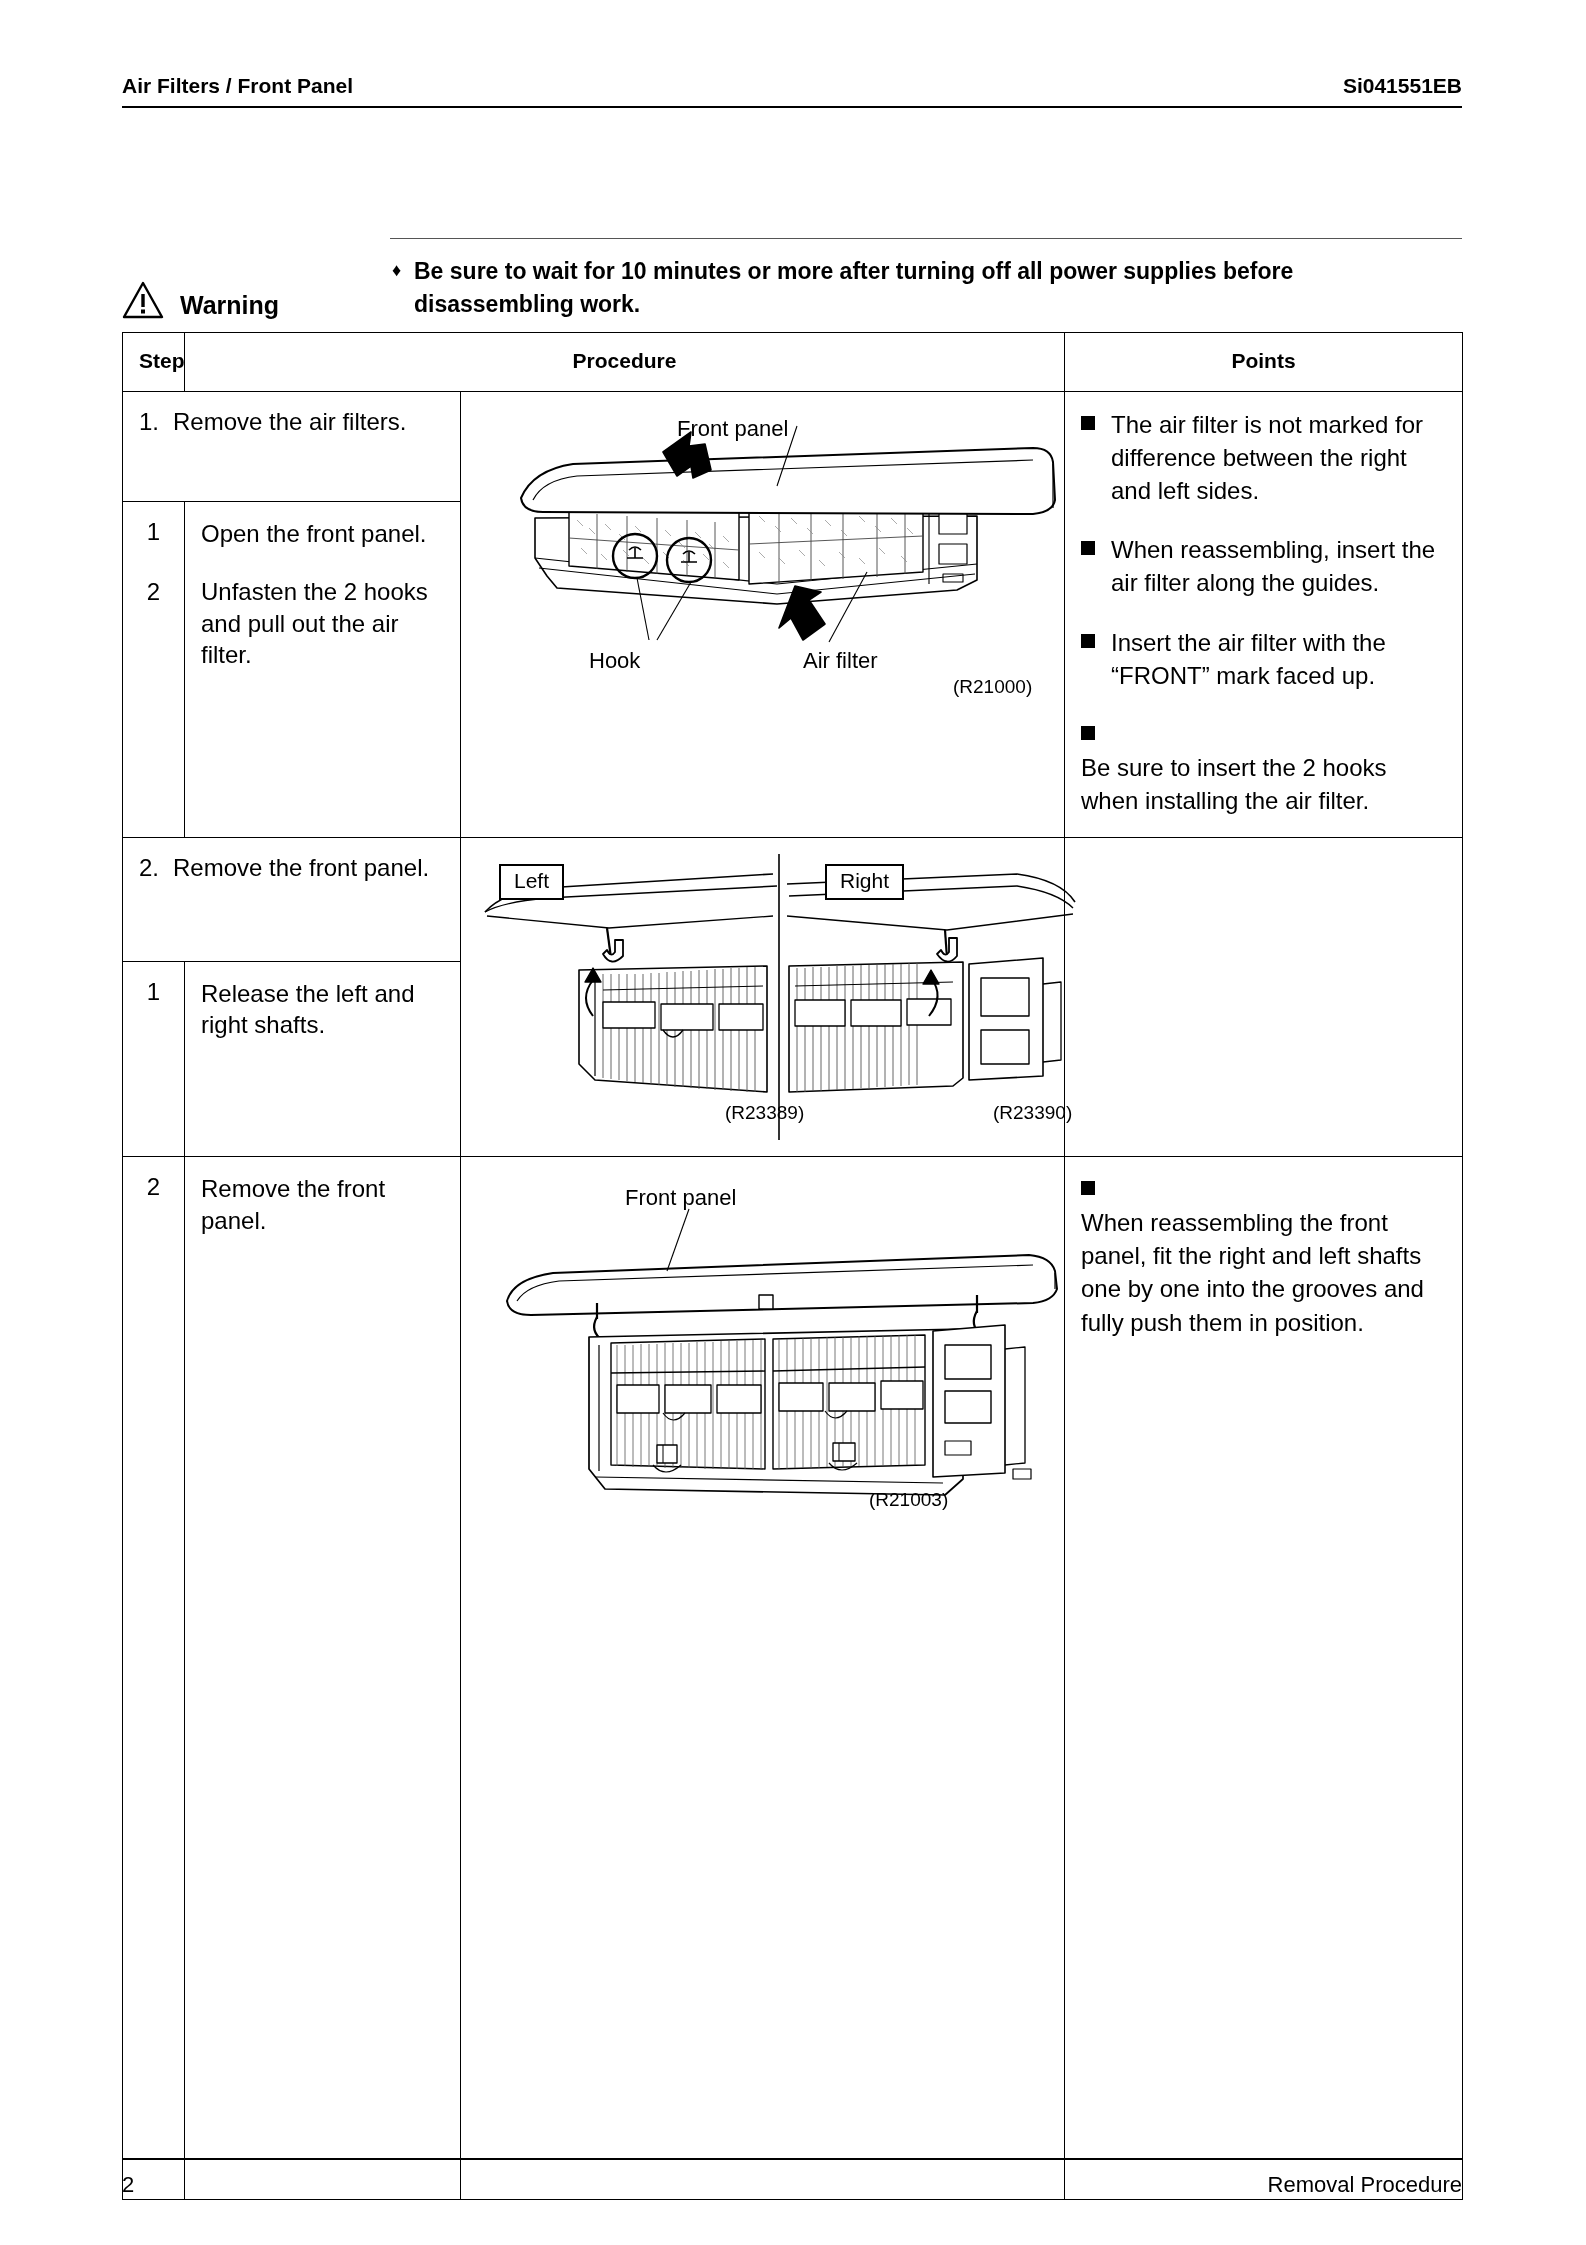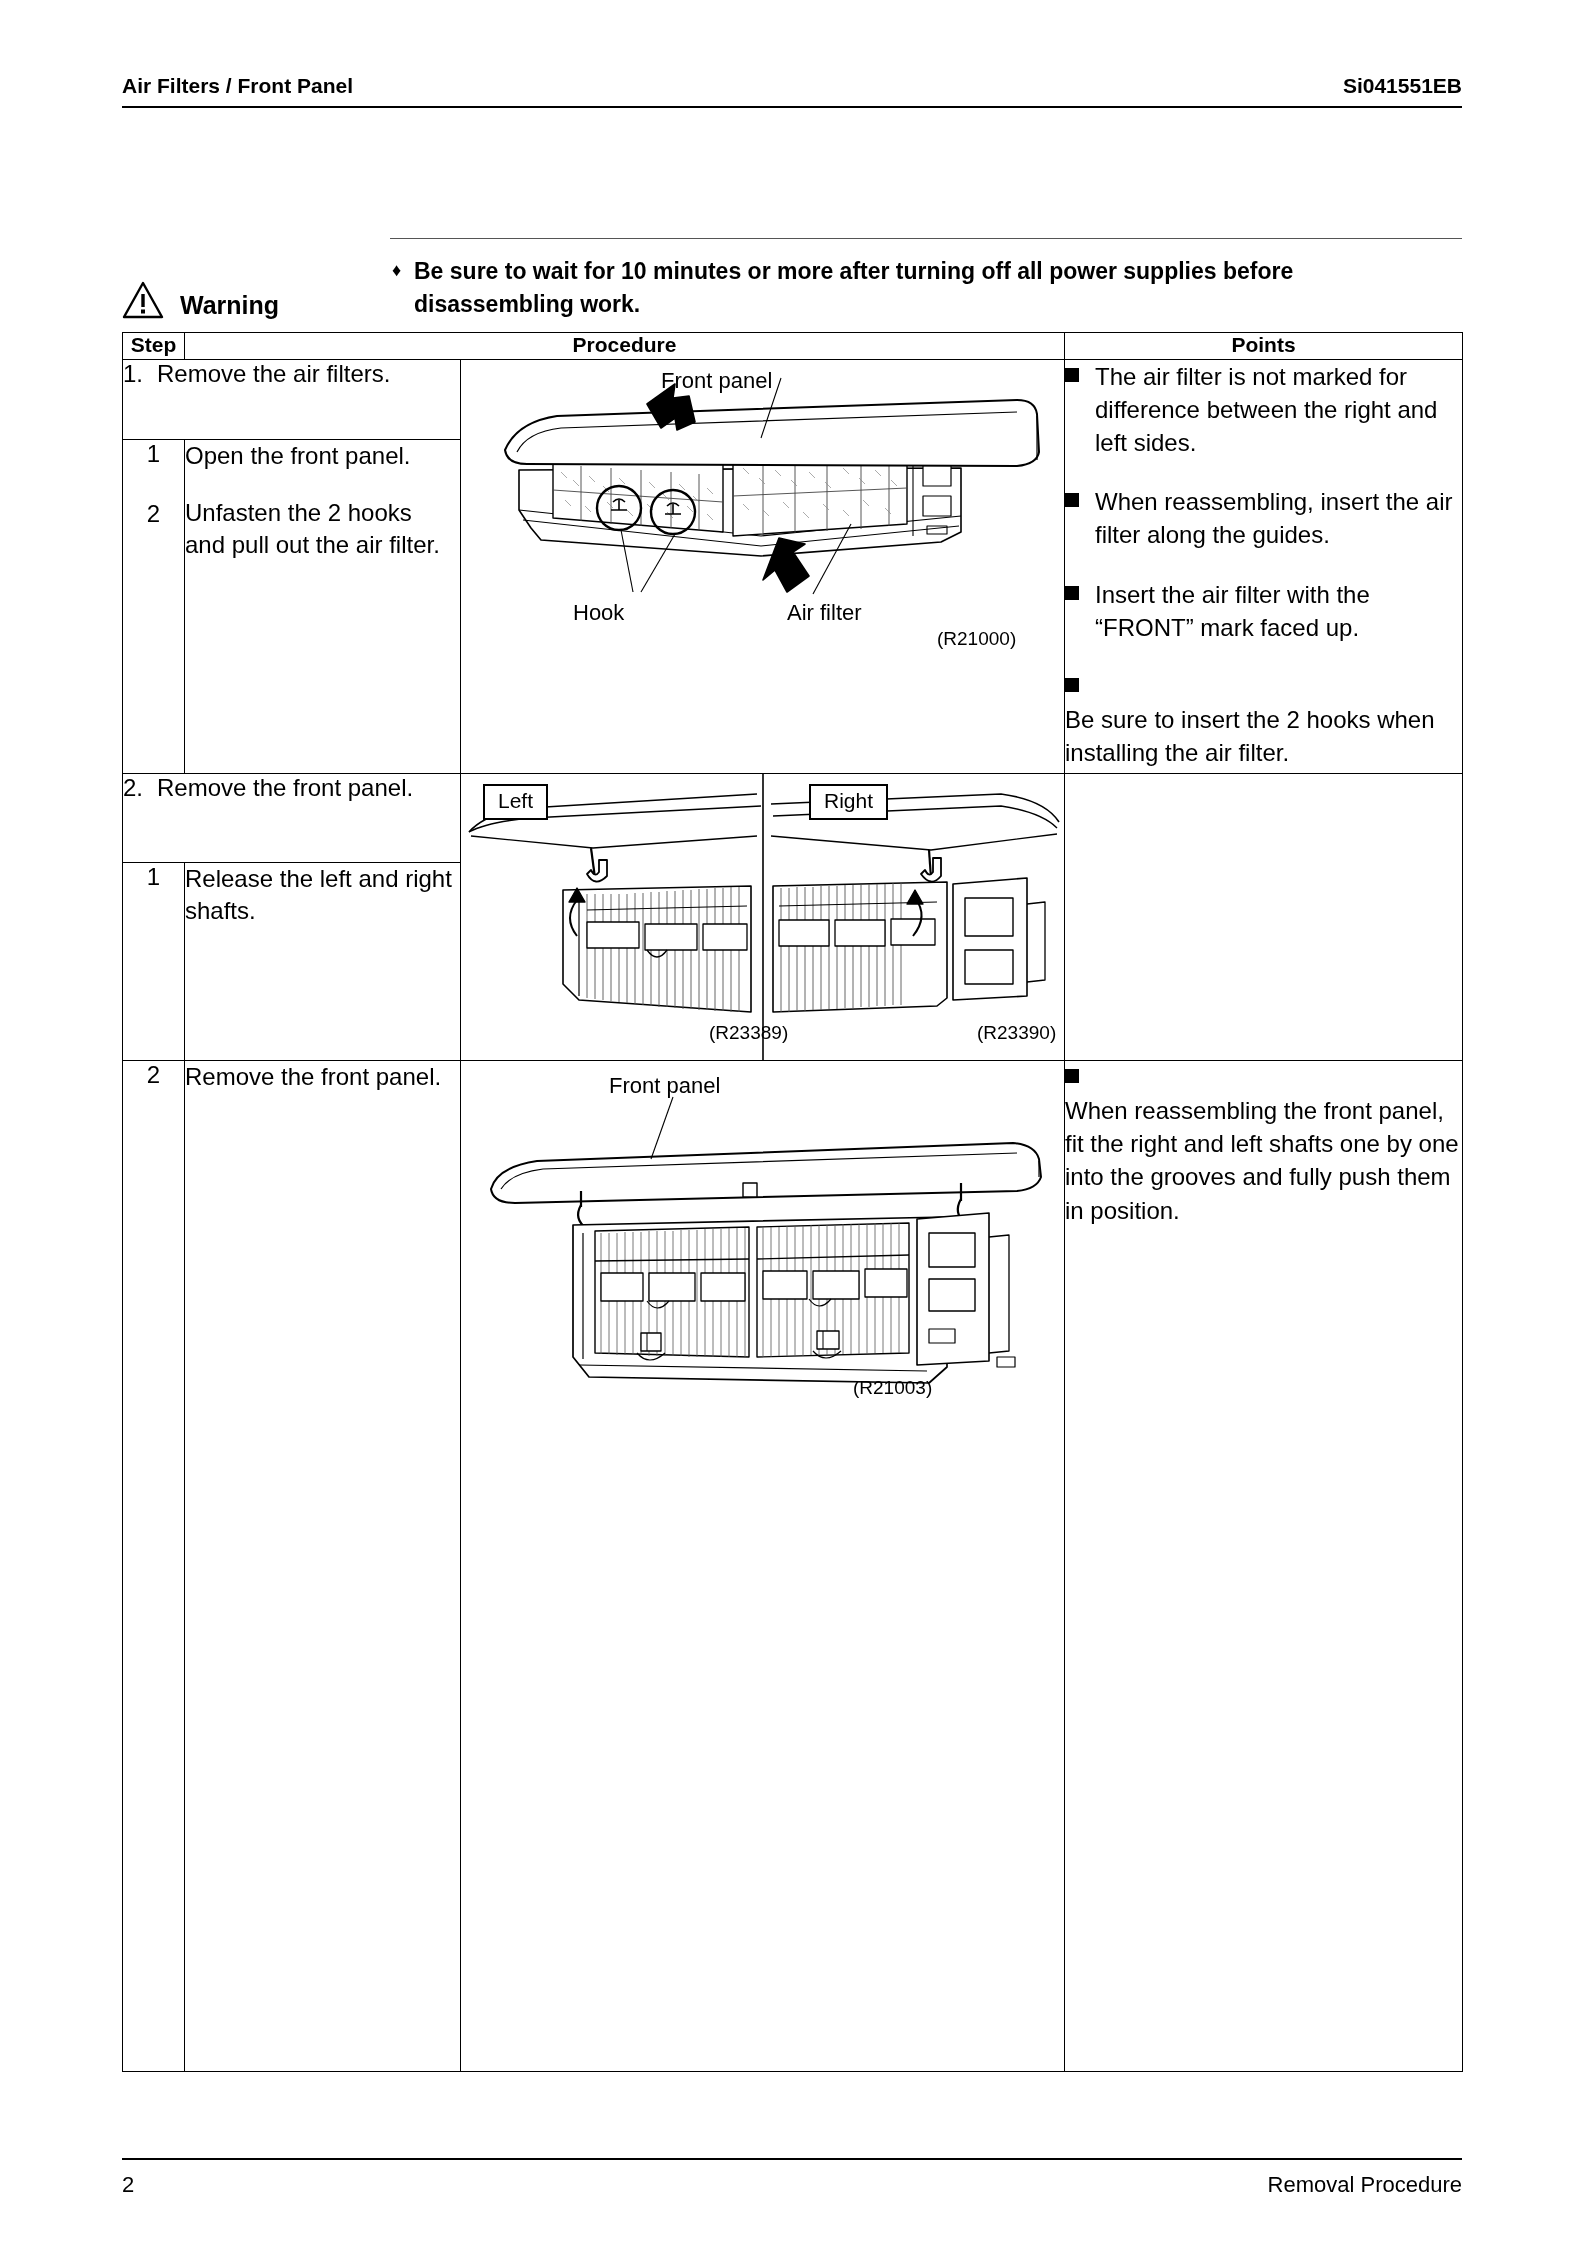--- a/index.html
+++ b/index.html
@@ -92,21 +92,21 @@
   .tbl {
     position: absolute;
     left: 122px; top: 332px;
     width: 1340px;
     border-collapse: collapse;
     table-layout: fixed;
   }
   .tbl td, .tbl th {
     border: 1.6px solid #000;
     vertical-align: top;
-    padding: 0;
+    padding: 16px;
   }
   .th-cell {
     text-align: center;
     font-size: 21px;
     font-weight: bold;
     padding: 5px 0 7px 0;
     height: 26px;
   }
   .col-step { width: 62px; }
   .col-desc { width: 276px; }

